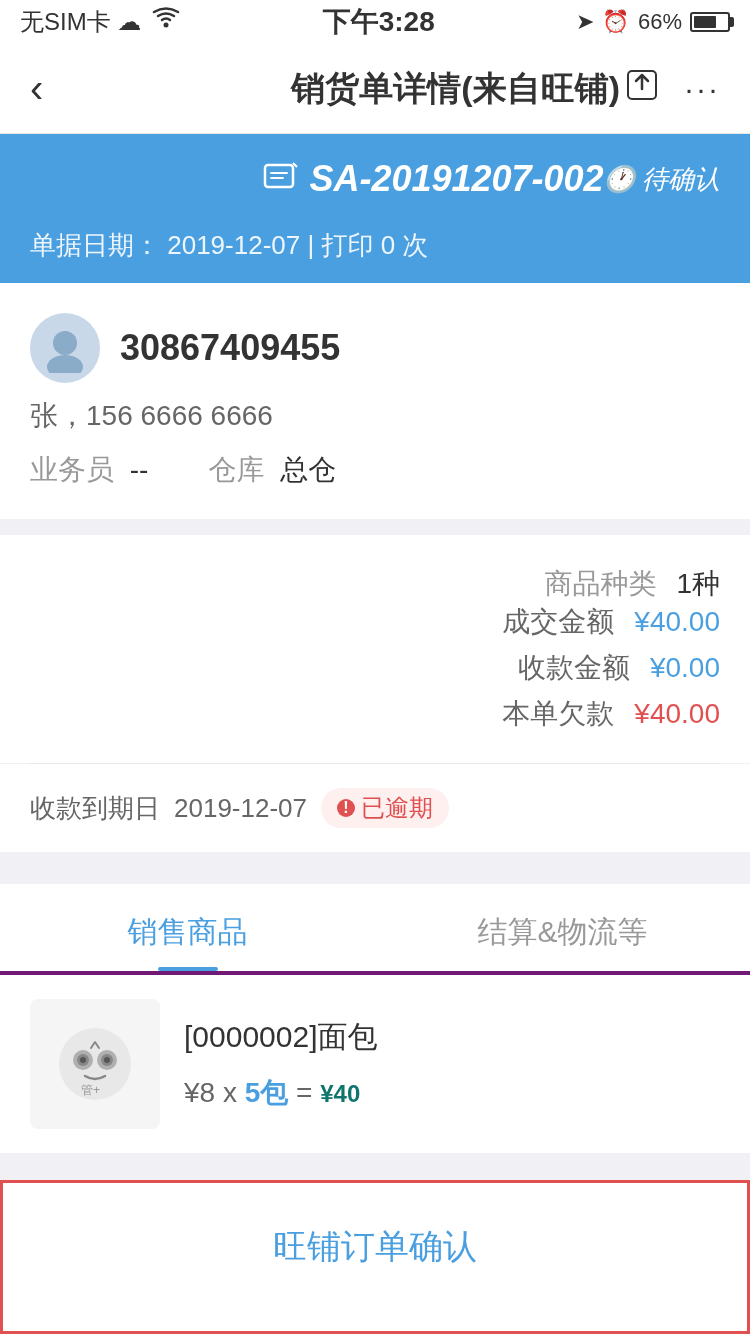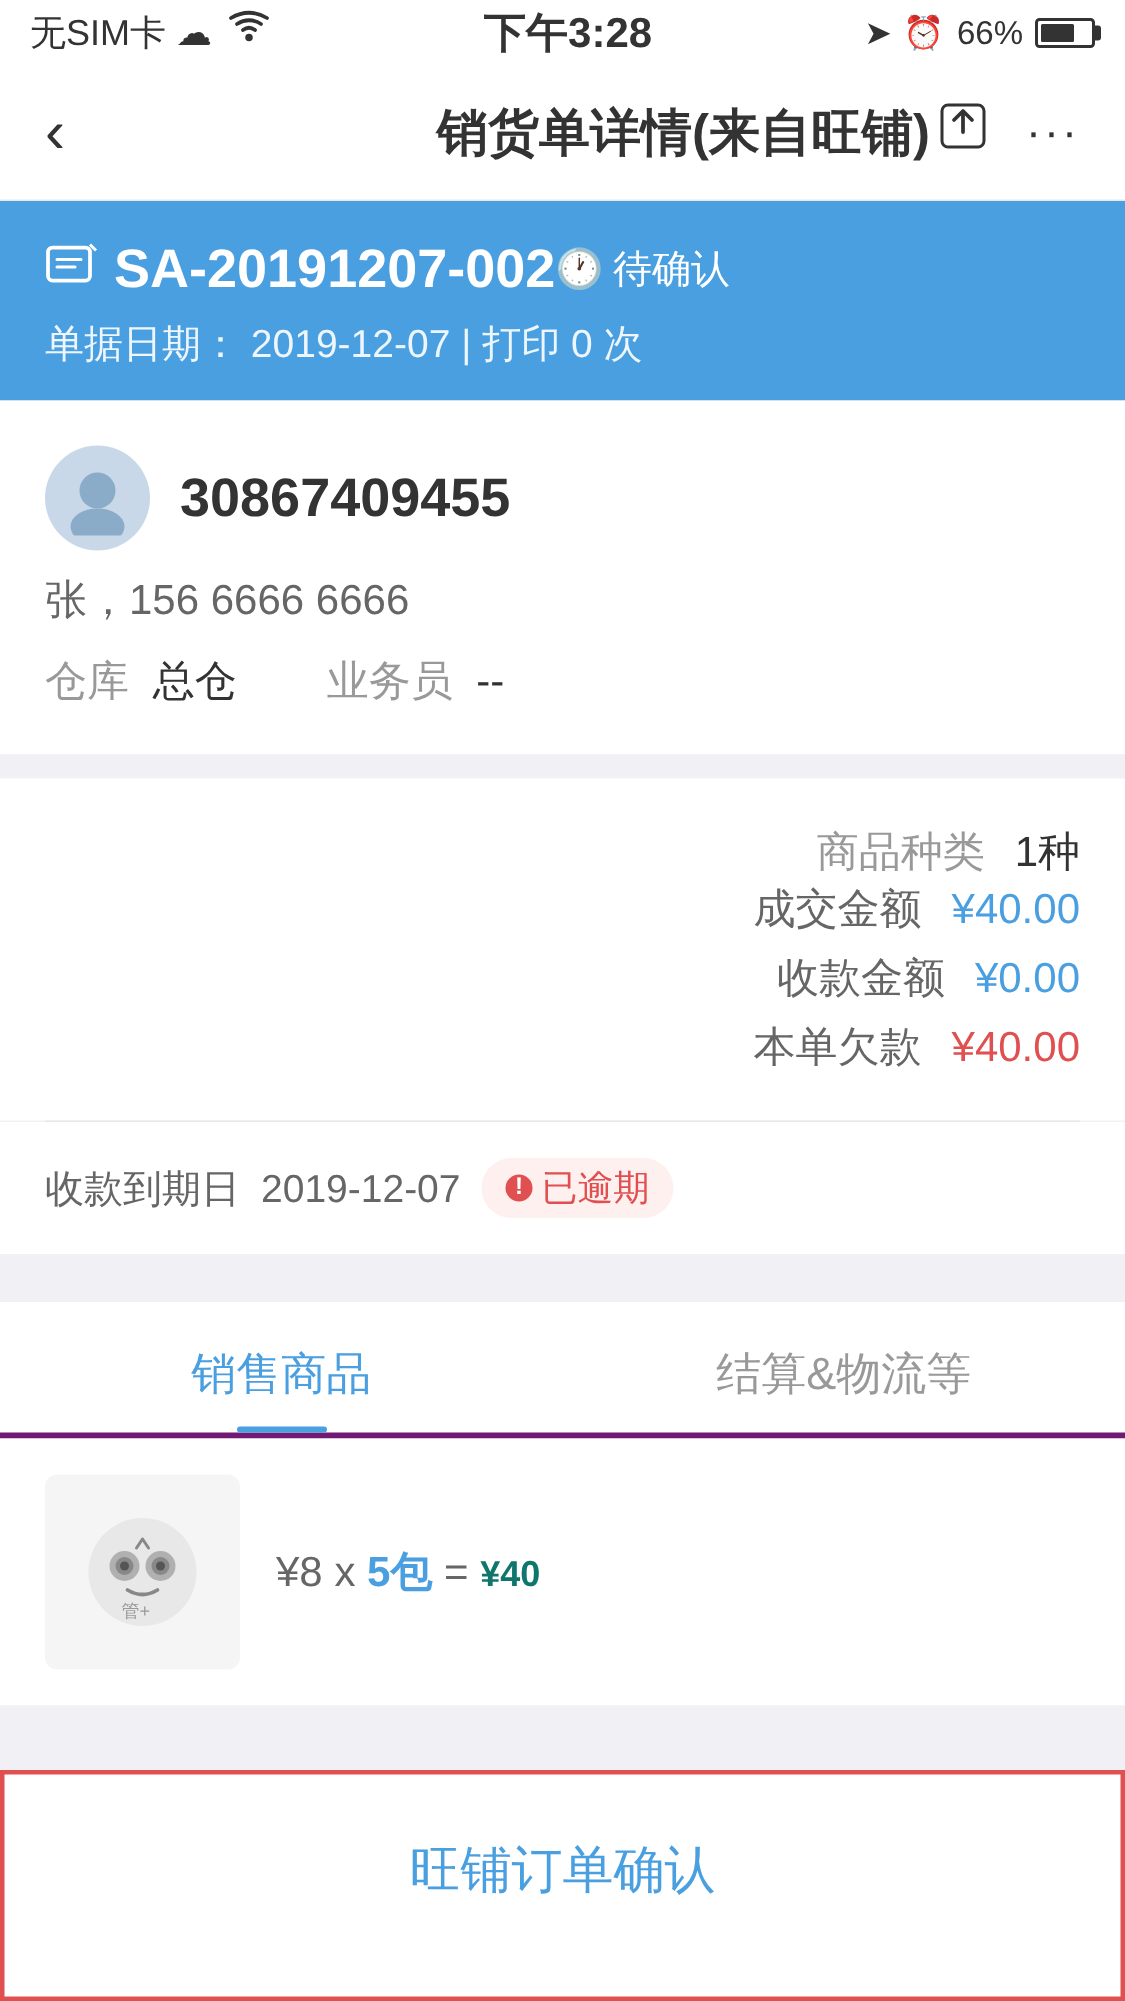--- a/index.html
+++ b/index.html
@@ -68,22 +68,23 @@
 
     
     .order-header {
       background: #4a9fe0;
       padding: 24px 30px 20px;
       color: #fff;
     }
     .order-header-top {
       display: flex;
       align-items: center;
-      justify-content: flex-start;
-      margin-bottom: 12px;
+      justify-content: flex-end;
+      margin-bottom: 28px;
+      font-style: italic;
     }
     .order-id {
       font-size: 36px;
       font-weight: 700;
       color: #fff;
       display: flex;
       align-items: center;
       gap: 10px;
     }
     .order-status {
@@ -420,26 +421,26 @@
       <svg width="50" height="50" viewBox="0 0 50 50">
         <circle cx="25" cy="20" r="12" fill="#8aacc8"></circle>
         <ellipse cx="25" cy="44" rx="18" ry="12" fill="#8aacc8"></ellipse>
       </svg>
     </div>
     <div class="customer-name">30867409455</div>
   </div>
   <div class="customer-sub">张，156 6666 6666</div>
   <div class="customer-meta">
     <div>
+      <span class="meta-label">业务员</span>
+      <span class="meta-value" style="margin-left:8px;">--</span>
+    </div>
+    <div>
       <span class="meta-label">仓库</span>
       <span class="meta-value" style="margin-left:8px;">总仓</span>
-    </div>
-    <div>
-      <span class="meta-label">业务员</span>
-      <span class="meta-value" style="margin-left:8px;">--</span>
     </div>
   </div>
 </div>
 
 <div class="divider"></div>
 
 <div class="summary-section">
   <div class="summary-left">
     <span class="summary-label">商品种类</span>
     <span class="summary-value" style="margin-left:10px;">1种</span>
@@ -492,20 +493,21 @@
       <circle cx="28" cy="36" r="6" fill="#888"></circle>
       <circle cx="52" cy="36" r="6" fill="#888"></circle>
       <circle cx="28" cy="36" r="3" fill="#555"></circle>
       <circle cx="52" cy="36" r="3" fill="#555"></circle>
       <path d="M30 52 Q40 58 50 52" stroke="#888" stroke-width="2.5" fill="none" stroke-linecap="round"></path>
       <path d="M36 24 L40 18 L44 24" stroke="#888" stroke-width="2" fill="none" stroke-linecap="round" stroke-linejoin="round"></path>
       <text x="26" y="70" font-size="12" fill="#999" font-family="sans-serif">管+</text>
     </svg>
   </div>
   <div class="product-info">
+    <div class="product-name">[0000002]面包</div>
     <div class="product-price">
       <span>¥8</span>
       <span> x </span>
       <span class="price-highlight">5包</span>
       <span> = </span>
       <span class="price-total">¥40</span>
     </div>
   </div>
 </div>
 

